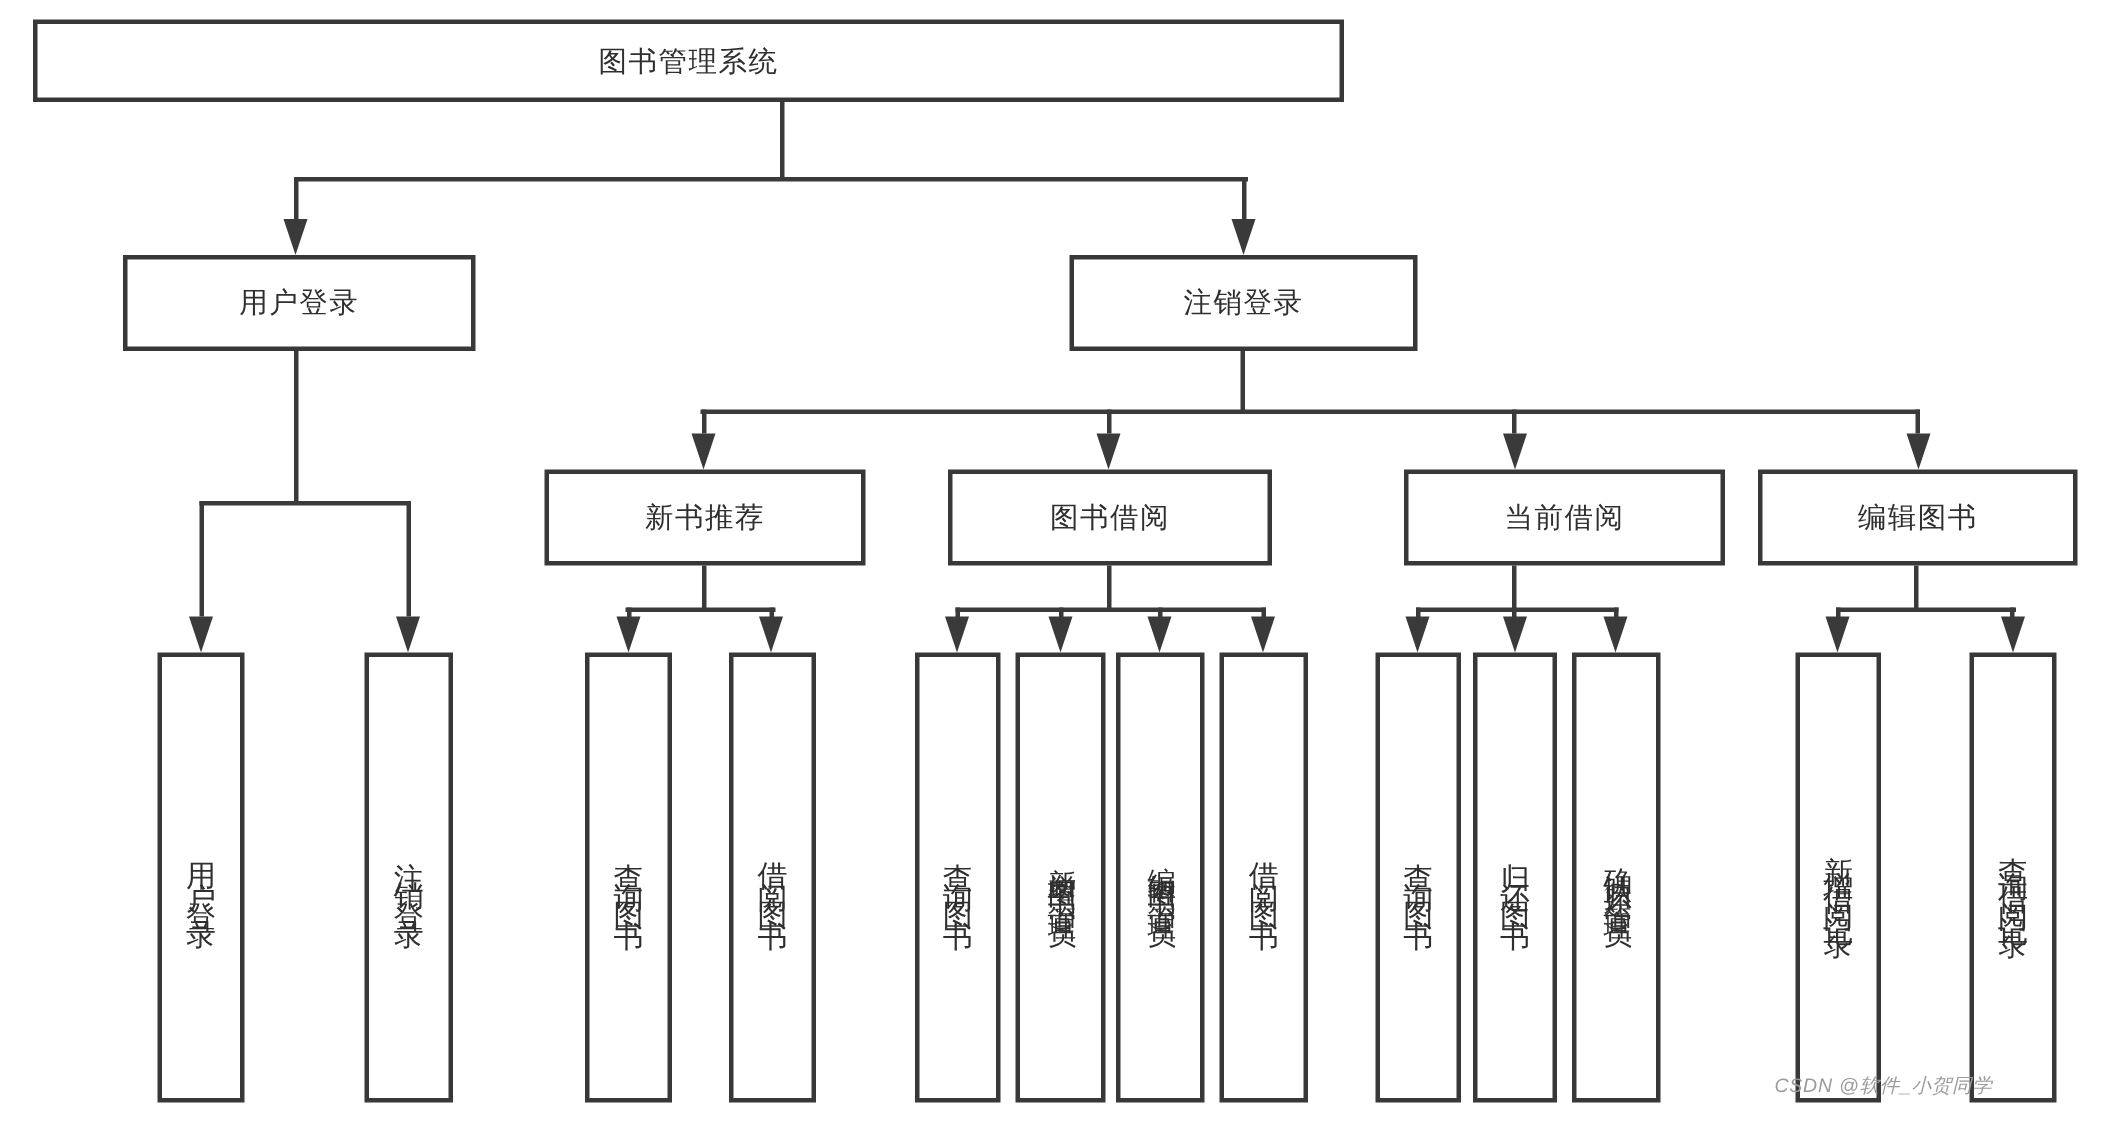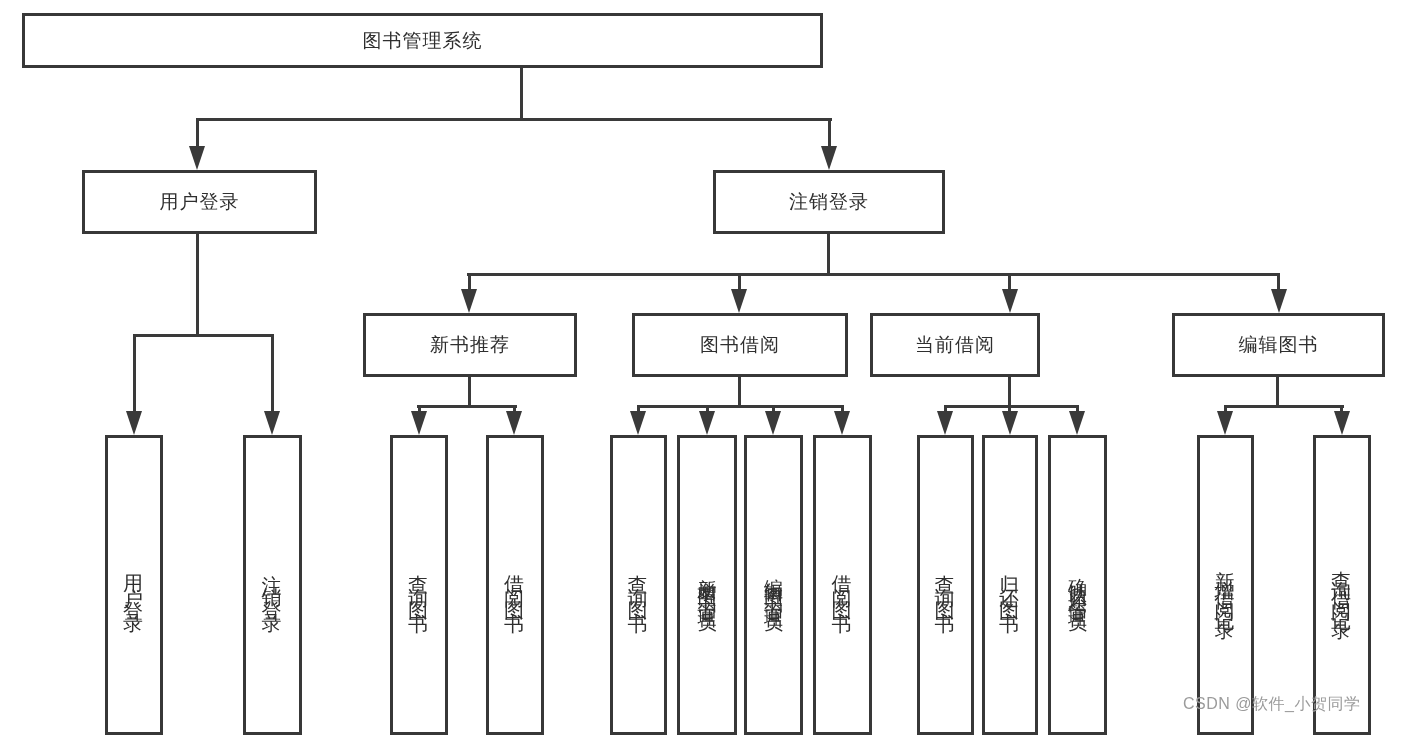--- a/index.html
+++ b/index.html
@@ -26,30 +26,30 @@
   .leaf.mid{letter-spacing:10px;}
   .leaf.long{letter-spacing:5px;font-size:19px;}
   .hl{position:absolute;height:3px;background:var(--line);}
   .vl{position:absolute;width:3px;background:var(--line);}
   .ar{
     position:absolute;width:0;height:0;
     border-left:8px solid transparent;border-right:8px solid transparent;
     border-top:24px solid var(--line);
   }
   #watermark{
-    position:absolute;left:1183px;top:694px;font-size:16px;
-    color:var(--watermark);letter-spacing:0.5px;white-space:nowrap;z-index:5;
+    position:absolute;left:1183px;top:715px;font-size:13px;
+    color:var(--watermark);letter-spacing:0.5px;white-space:nowrap;z-index:5;font-style:italic;
   }
 </style>
 </head>
 <body>
 
 <div id="stage">
 
-  <div class="box" style="left:22px;top:13px;width:801px;height:55px;">图书管理系统</div>
+  <div class="box" style="left:22px;top:13px;width:874px;height:55px;">图书管理系统</div>
 
   <div class="vl" style="left:520px;top:68px;height:51px;"></div>
   <div class="hl" style="left:196px;top:118px;width:636px;"></div>
   <div class="vl" style="left:196px;top:118px;height:28px;"></div>
   <div class="ar" style="left:189px;top:146px;"></div>
   <div class="vl" style="left:828px;top:118px;height:28px;"></div>
   <div class="ar" style="left:821px;top:146px;"></div>
 
   <div class="box" style="left:82px;top:170px;width:235px;height:64px;">用户登录</div>
   <div class="box" style="left:713px;top:170px;width:232px;height:64px;">注销登录</div>
@@ -67,21 +67,21 @@
   <div class="ar" style="left:461px;top:289px;"></div>
   <div class="vl" style="left:738px;top:273px;height:16px;"></div>
   <div class="ar" style="left:731px;top:289px;"></div>
   <div class="vl" style="left:1008px;top:273px;height:16px;"></div>
   <div class="ar" style="left:1002px;top:289px;"></div>
   <div class="vl" style="left:1277px;top:273px;height:16px;"></div>
   <div class="ar" style="left:1271px;top:289px;"></div>
 
   <div class="box" style="left:632px;top:313px;width:216px;height:64px;">图书借阅</div>
   <div class="box" style="left:363px;top:313px;width:214px;height:64px;">新书推荐</div>
-  <div class="box" style="left:870px;top:313px;width:170px;height:64px;text-align:right;">当前借阅</div>
+  <div class="box" style="left:936px;top:313px;width:214px;height:64px;text-align:right;">当前借阅</div>
   <div class="box" style="left:1172px;top:313px;width:213px;height:64px;">编辑图书</div>
 
   <div class="vl" style="left:468px;top:377px;height:29px;"></div>
   <div class="vl" style="left:738px;top:377px;height:29px;"></div>
   <div class="vl" style="left:1008px;top:377px;height:29px;"></div>
   <div class="vl" style="left:1276px;top:377px;height:29px;"></div>
 
   <div class="hl" style="left:417px;top:405px;width:100px;"></div>
   <div class="hl" style="left:637px;top:405px;width:207px;"></div>
   <div class="hl" style="left:944px;top:405px;width:135px;"></div>

